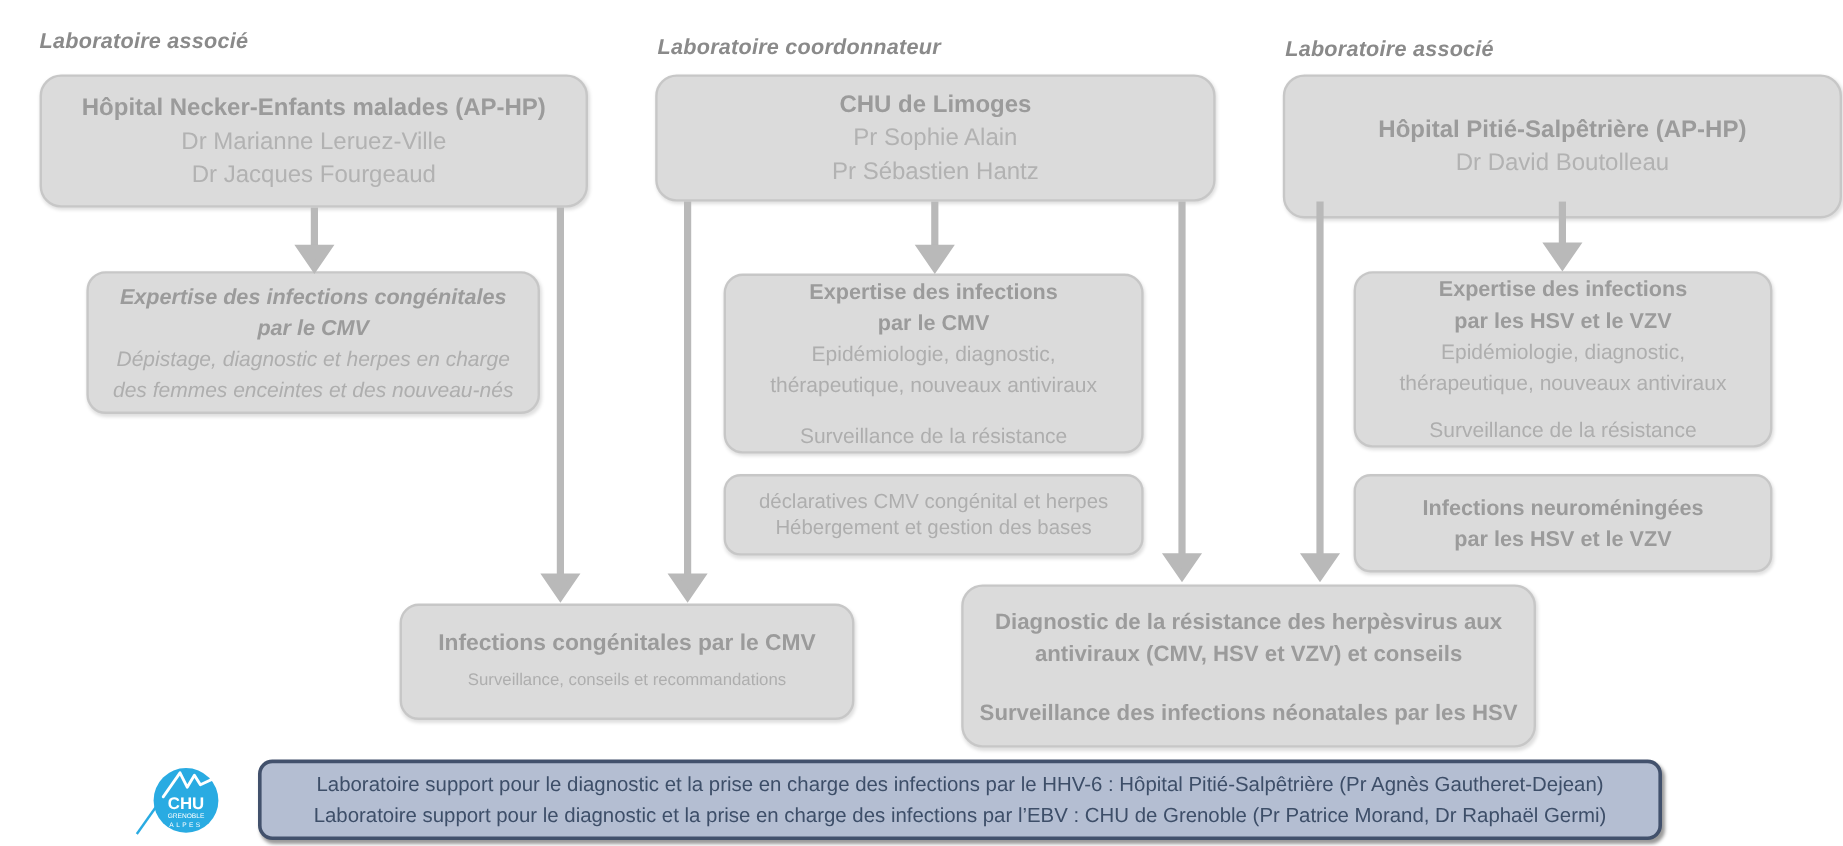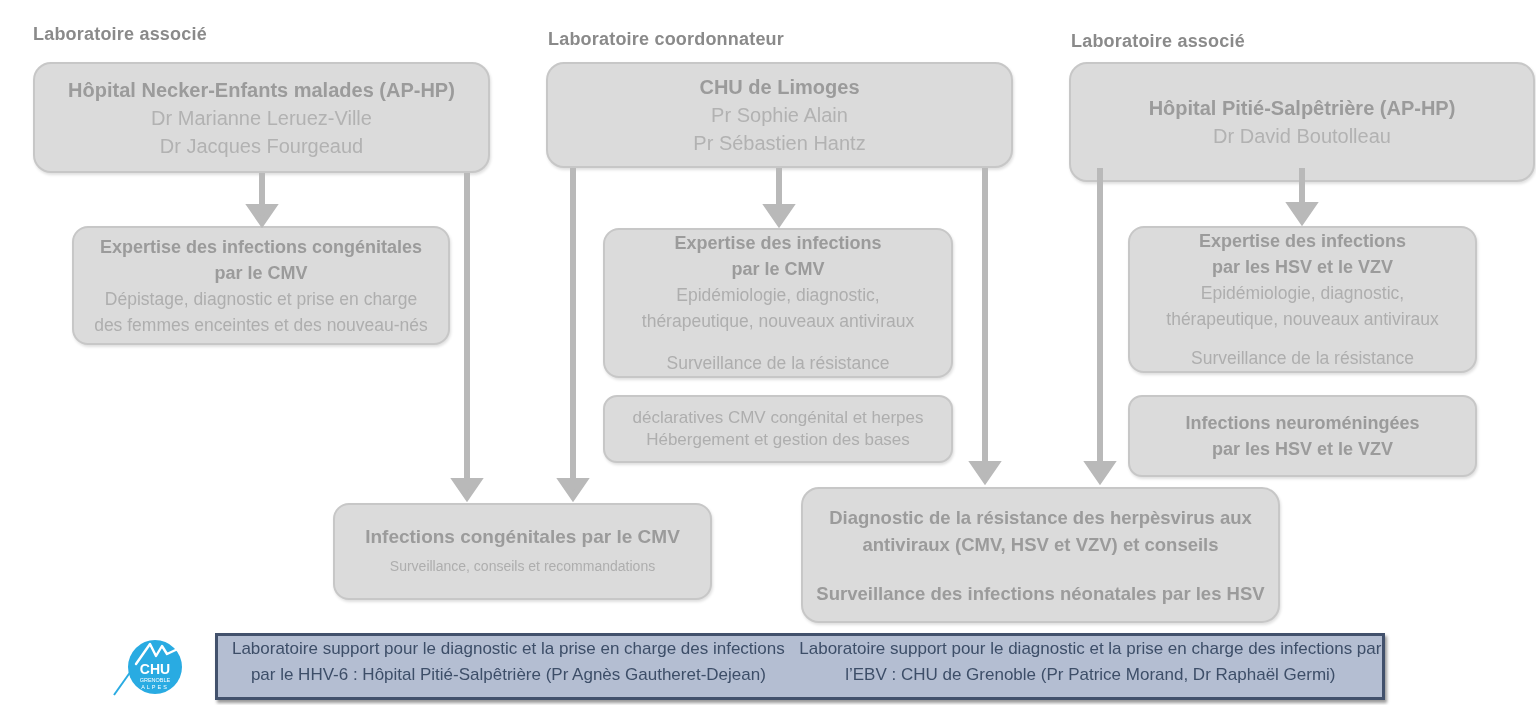--- a/index.html
+++ b/index.html
@@ -7,42 +7,43 @@
     width:1536px; height:705px; position:relative;
     background:#ffffff;
     font-family:"Liberation Sans", "DejaVu Sans", sans-serif;
     overflow:hidden;
   }
   .org-label {
     position:absolute;
     font-size:18px; font-weight:bold; color:#8a8a8a;
     letter-spacing:.2px;
     white-space:nowrap;
+    font-style:italic;
   }
   .box {
     position:absolute; box-sizing:border-box;
     background:#dbdbdb; border:2px solid #c7c7c7; border-radius:18px;
     display:flex; flex-direction:column; align-items:center; justify-content:center;
     text-align:center;
     box-shadow:1px 2px 3px rgba(0,0,0,0.13);
   }
   .org-name  { font-size:20px; font-weight:bold; color:#9b9b9b; line-height:28px; }
   .org-member{ font-size:20px; color:#b2b2b2; line-height:28px; }
   .m-title   { font-size:18px; font-weight:bold; color:#9b9b9b; line-height:26px; }
   .m-body    { font-size:17.5px; color:#aeaeae; line-height:26px; }
   .m-body-sm { font-size:17px; color:#aeaeae; line-height:22px; }
   .gap22 { height:22px; }
   .gap18 { height:18px; }
   .bold-line { font-size:18.5px; font-weight:bold; color:#9b9b9b; line-height:27px; }
   #arrow-layer { position:absolute; left:0; top:0; width:1536px; height:705px; pointer-events:none; }
   #support-banner {
     position:absolute; box-sizing:border-box;
     left:215px; top:633px; width:1170px; height:67px;
-    background:#b4bed2; border:3px solid #42516c; border-radius:0;
-    display:flex; justify-content:center;
+    background:#b4bed2; border:3px solid #42516c; border-radius:12px;
+    display:flex; flex-direction:column; justify-content:center;
     text-align:center; color:#3d4e68; font-size:17px; line-height:26px;
     box-shadow:2px 3px 3px rgba(0,0,0,0.40);
   }
   #chu-logo { position:absolute; left:110px; top:634px; width:85px; height:66px; }
 </style>
 </head>
 <body>
 
 <div class="org-label" style="left:33px; top:24px;">Laboratoire associé</div>
 <div class="org-label" style="left:548px; top:29px;">Laboratoire coordonnateur</div>
@@ -58,24 +59,24 @@
   <div class="org-name">CHU de Limoges</div>
   <div class="org-member">Pr Sophie Alain</div>
   <div class="org-member">Pr Sébastien Hantz</div>
 </div>
 
 <div class="box" style="left:1069px; top:62px; width:466px; height:120px;">
   <div class="org-name">Hôpital Pitié-Salpêtrière (AP-HP)</div>
   <div class="org-member">Dr David Boutolleau</div>
 </div>
 
-<div class="box" style="left:72px; top:226px; width:378px; height:119px; border-radius:16px;">
+<div class="box" style="left:72px; top:226px; width:378px; height:119px; border-radius:16px;font-style:italic;">
   <div class="m-title">Expertise des infections congénitales</div>
   <div class="m-title">par le CMV</div>
-  <div class="m-body">Dépistage, diagnostic et prise en charge</div>
+  <div class="m-body">Dépistage, diagnostic et herpes en charge</div>
   <div class="m-body">des femmes enceintes et des nouveau-nés</div>
 </div>
 
 <div class="box" style="left:603px; top:228px; width:350px; height:150px; border-radius:16px;">
   <div class="m-title">Expertise des infections</div>
   <div class="m-title">par le CMV</div>
   <div class="m-body">Epidémiologie, diagnostic,</div>
   <div class="m-body">thérapeutique, nouveaux antiviraux</div>
   <div class="gap22"></div>
   <div class="m-body">Surveillance de la résistance</div>

